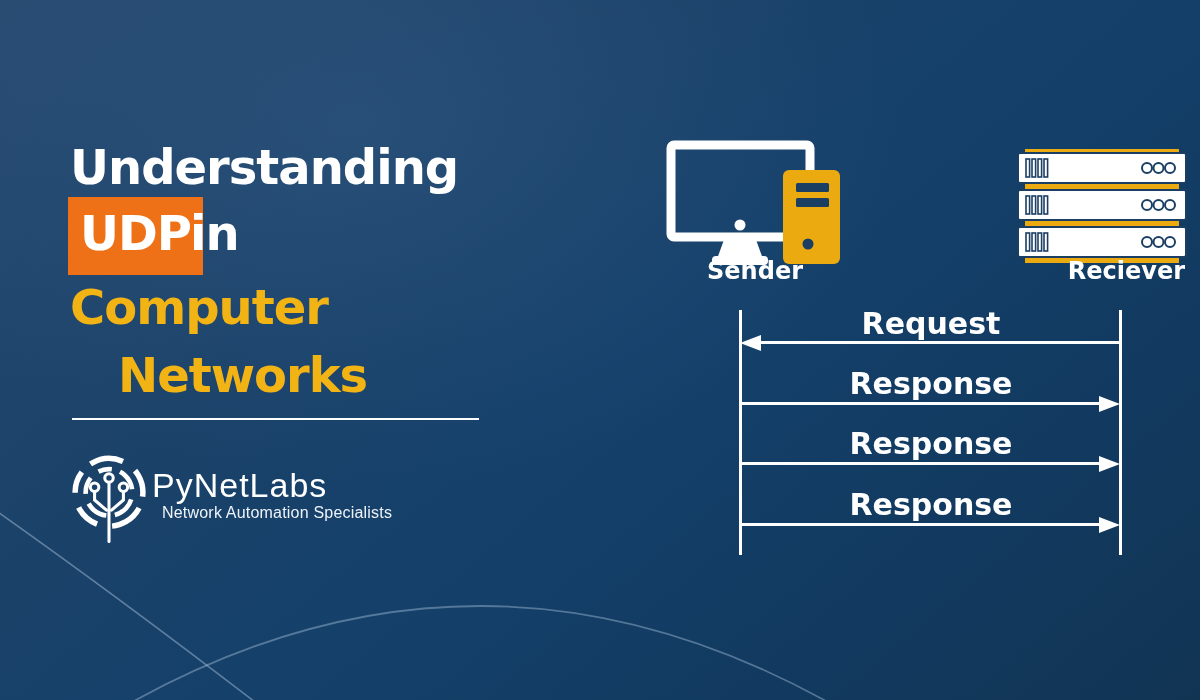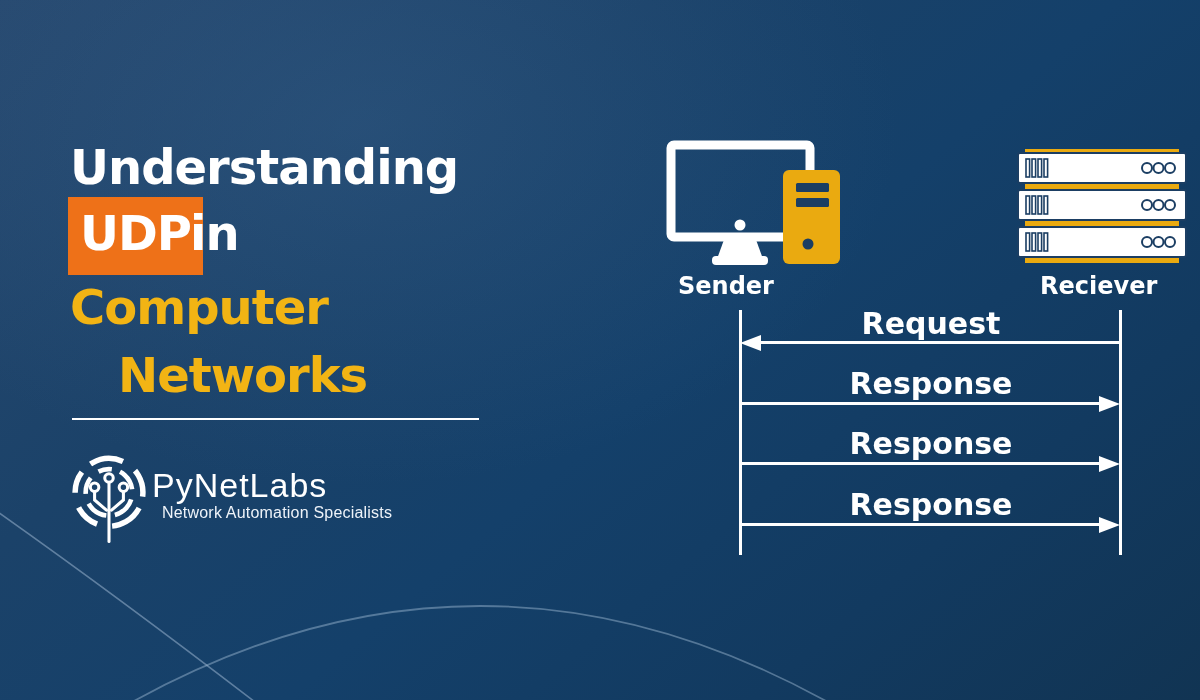--- a/index.html
+++ b/index.html
@@ -28,21 +28,21 @@
   }
   .divider { position:absolute; left:72px; top:418px; width:407px; height:2px; background:#ffffff; }
 
   .brand { position:absolute; left:66px; top:450px; width:330px; height:110px;text-decoration:underline; }
   .brand-icon { position:absolute; left:0; top:0; width:86px; height:100px; }
   .brand-name { position:absolute; left:86px; top:16px; font-family:"Liberation Sans",sans-serif; font-weight:normal; font-size:34px; letter-spacing:1px; color:#fff; white-space:nowrap; }
   .brand-tagline { position:absolute; left:96px; top:54px; width:180px; text-align:center; font-family:"Liberation Sans",sans-serif; font-size:16px; letter-spacing:.2px; color:#eef3f9; white-space:nowrap; }
 
   
   .node-icon { position:absolute; }
-  .node-label { position:absolute; top:272px; font-size:24px; font-weight:bold; text-align:left; color:#fff; }
+  .node-label { position:absolute; top:257px; font-size:24px; font-weight:bold; text-align:right; color:#fff; }
   .label-sender { left:678px; width:125px; }
   .label-receiver { left:1040px; width:145px; }
 
   .lifeline { position:absolute; top:310px; width:3px; height:245px; background:#fff; }
   .lifeline-left { left:739px; }
   .lifeline-right { left:1119px; }
 
   .msg-label { position:absolute; left:742px; width:378px; text-align:center; font-size:30px; font-weight:bold; color:#fff; line-height:1; }
   .msg-line  { position:absolute; background:#fff; height:3px; }
   .arrow-head { position:absolute; width:0; height:0; border-top:8px solid transparent; border-bottom:8px solid transparent; }

